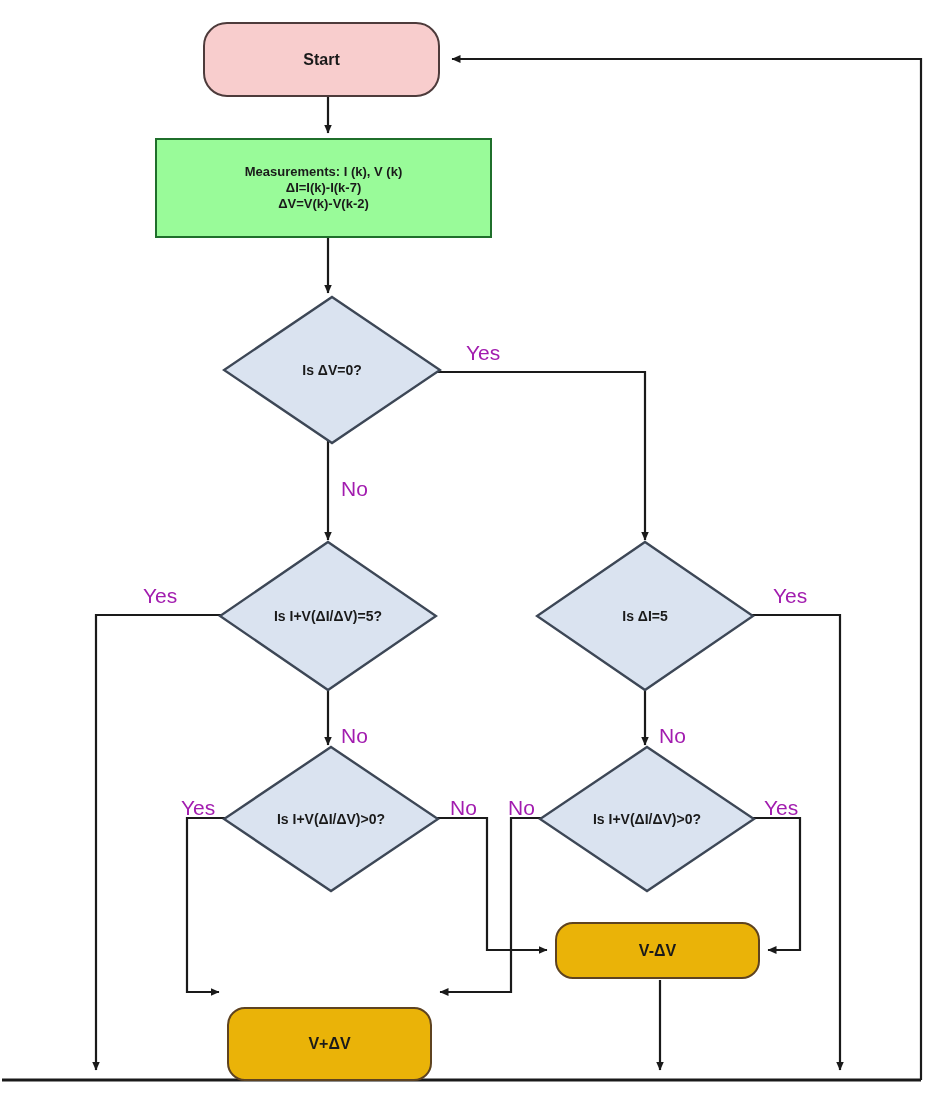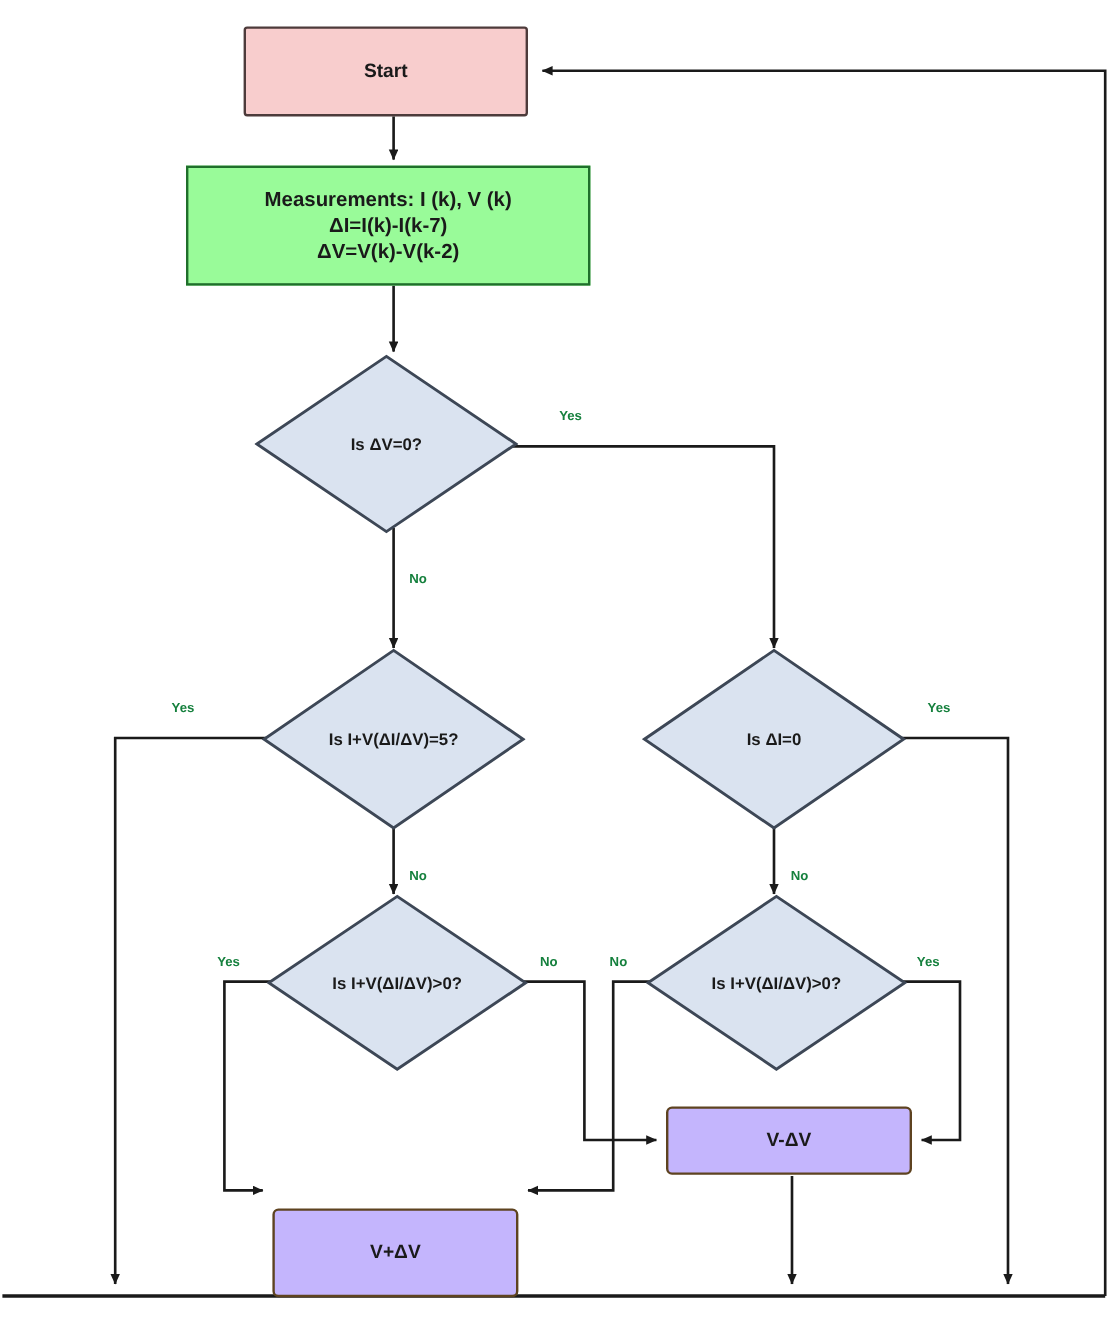--- a/index.html
+++ b/index.html
@@ -31,34 +31,34 @@
     display: flex;
     align-items: center;
     justify-content: center;
     text-align: center;
     font-weight: bold;
     color: #1a1a1a;
     z-index: 3;
   }
   .terminator {
     border: 2px solid #4d3b3b;
-    border-radius: 3px;
+    border-radius: 24px;
     background: #f8cdcd;
     font-size: 16px;
   }
   .process-green {
     border: 2px solid #1f6f2b;
     background: #99fb99;
-    font-size: 17px;
+    font-size: 13px;
     line-height: 1.25;
   }
   .process-orange {
     border: 2px solid #5e4320;
-    border-radius: 5px;
-    background: #c4b5fd;
+    border-radius: 18px;
+    background: #eab308;
     font-size: 16px;
   }
   .decision {
     background: transparent;
     border: none;
   }
   .decision .dia-svg {
     position: absolute;
     left: 0;
     top: 0;
@@ -69,23 +69,23 @@
   .decision .dia-label {
     position: relative;
     z-index: 2;
     font-size: 14px;
     font-weight: bold;
     white-space: nowrap;
     color: #1a1a1a;
   }
   .edge-label {
     position: absolute;
-    font-size: 11px;
-    color: #15803d;
-    font-weight: bold;
+    font-size: 21px;
+    color: #a21caf;
+    font-weight: normal;
     white-space: nowrap;
     z-index: 4;
   }
   .node-text {
     display: block;
   }
   .mline { display: block; }
 </style>
 </head>
 <body>
@@ -139,39 +139,39 @@
   </div>
 
   <div class="node process-green" style="left:155px; top:138px; width:337px; height:100px;">
     <div>
       <span class="mline">Measurements: I (k), V (k)</span>
       <span class="mline">ΔI=I(k)-I(k-7)</span>
       <span class="mline">ΔV=V(k)-V(k-2)</span>
     </div>
   </div>
 
-  <div class="node decision" style="left:212px; top:295px; width:220px; height:150px;">
+  <div class="node decision" style="left:222px; top:295px; width:220px; height:150px;">
     <svg class="dia-svg" viewBox="0 0 220 150" preserveAspectRatio="none">
       <polygon points="110,2 218,75 110,148 2,75" fill="#dae3f0" stroke="#3d4756" stroke-width="2.4"></polygon>
     </svg>
     <span class="dia-label">Is ΔV=0?</span>
   </div>
 
   <div class="node decision" style="left:218px; top:540px; width:220px; height:152px;">
     <svg class="dia-svg" viewBox="0 0 220 152" preserveAspectRatio="none">
       <polygon points="110,2 218,76 110,150 2,76" fill="#dae3f0" stroke="#3d4756" stroke-width="2.4"></polygon>
     </svg>
     <span class="dia-label">Is I+V(ΔI/ΔV)=5?</span>
   </div>
 
   <div class="node decision" style="left:535px; top:540px; width:220px; height:152px;">
     <svg class="dia-svg" viewBox="0 0 220 152" preserveAspectRatio="none">
       <polygon points="110,2 218,76 110,150 2,76" fill="#dae3f0" stroke="#3d4756" stroke-width="2.4"></polygon>
     </svg>
-    <span class="dia-label">Is ΔI=0</span>
+    <span class="dia-label">Is ΔI=5</span>
   </div>
 
   <div class="node decision" style="left:222px; top:745px; width:218px; height:148px;">
     <svg class="dia-svg" viewBox="0 0 218 148" preserveAspectRatio="none">
       <polygon points="109,2 216,74 109,146 2,74" fill="#dae3f0" stroke="#3d4756" stroke-width="2.4"></polygon>
     </svg>
     <span class="dia-label">Is I+V(ΔI/ΔV)&gt;0?</span>
   </div>
 
   <div class="node decision" style="left:538px; top:745px; width:218px; height:148px;">

